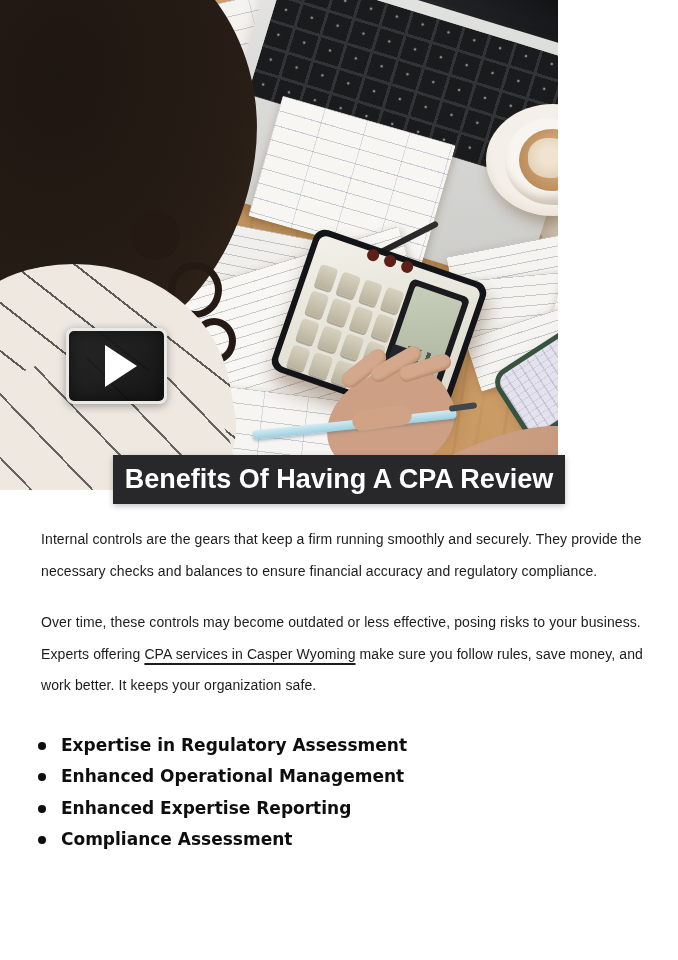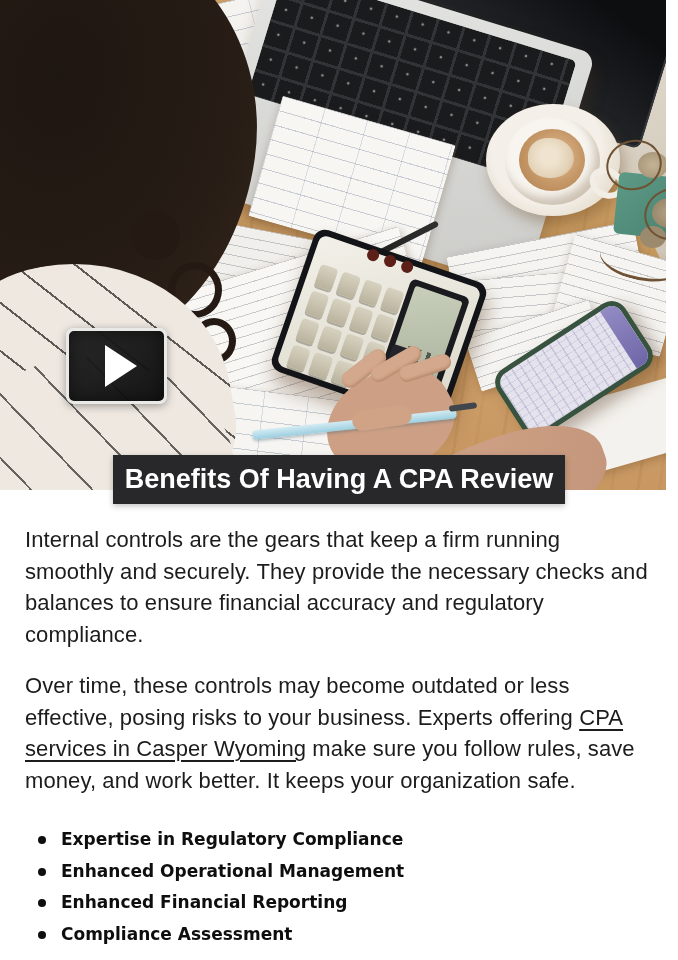--- a/index.html
+++ b/index.html
@@ -1,20 +1,20 @@
 <!DOCTYPE html>
 <html><head>
 <meta charset="utf-8">
 <style>
   html,body{margin:0;padding:0;background:#ffffff;}
   .page{position:relative;width:678px;height:960px;background:#ffffff;overflow:hidden;
         font-family:"Liberation Sans",sans-serif;}
 
   
-  .hero{position:relative;width:666px;height:490px;z-index:2;}
+  .hero{position:relative;width:558px;height:490px;z-index:2;}
   .photo{position:absolute;inset:0;overflow:hidden;
     background:
       repeating-linear-gradient(99deg, rgba(130,85,40,.10) 0 3px, rgba(0,0,0,0) 3px 21px,
         rgba(175,125,65,.14) 21px 24px, rgba(0,0,0,0) 24px 47px),
       linear-gradient(12deg,#c08d58 0%,#cd9e68 35%,#c6995f 62%,#d6ab72 100%);}
   .floor{position:absolute;top:0;right:0;width:165px;height:295px;
     clip-path:polygon(24% 0,100% 0,100% 92%);
     background:linear-gradient(160deg,#e6dfd5,#d8d0c2 55%,#ccc2b2);}
 
   .paper{position:absolute;background:#f5f4f1;border-radius:2px;
@@ -167,21 +167,21 @@
 
   
   .banner{position:absolute;left:113px;bottom:-14px;width:452px;height:49px;background:#28282a;
     display:flex;align-items:center;justify-content:center;z-index:60;
     box-shadow:0 2px 6px rgba(0,0,0,.25);}
   .banner span{color:#ffffff;font-weight:bold;font-size:27px;letter-spacing:0px;
     font-family:"Liberation Sans",sans-serif;}
 
   
   .content{position:relative;padding:34px 26px 0 25px;z-index:1;}
-  .content p{margin:0 0 20px 0;font-size:22px;line-height:31.5px;color:#1c1c1c;
+  .content p{margin:0 0 20px 16px;font-size:14px;line-height:31.5px;color:#1c1c1c;
     letter-spacing:.1px;font-family:"Liberation Sans",sans-serif;}
   .content a.link{color:#1c1c1c;text-decoration:underline;text-underline-offset:4px;
     text-decoration-thickness:1.5px;cursor:pointer;}
   ul.benefits{list-style:none;margin:28px 0 0 0;padding:0;}
   ul.benefits li{position:relative;padding-left:36px;font-family:"DejaVu Sans",sans-serif;
     font-weight:bold;font-size:17px;line-height:31.5px;color:#0e0e0e;}
   ul.benefits li::before{content:"";position:absolute;left:13px;top:12px;width:8px;height:8px;
     border-radius:50%;background:#0e0e0e;}
 </style>
 </head>
@@ -302,20 +302,20 @@
   </div>
 
   <div class="content">
     <p>
       <span>Internal controls are the gears that keep a firm running smoothly and securely. They provide the necessary checks and balances to ensure financial accuracy and regulatory compliance.</span>
     </p>
     <p>
       <span>Over time, these controls may become outdated or less effective, posing risks to your business. Experts offering </span><a class="link">CPA services in Casper Wyoming</a><span> make sure you follow rules, save money, and work better. It keeps your organization safe.</span>
     </p>
     <ul class="benefits">
-      <li><span>Expertise in Regulatory Compliance</span></li>
+      <li><span>Expertise in Regulatory Assessment</span></li>
       <li><span>Enhanced Operational  Management</span></li>
-      <li><span>Enhanced  Financial  Reporting</span></li>
+      <li><span>Enhanced  Expertise  Reporting</span></li>
       <li><span>Compliance Assessment</span></li>
     </ul>
   </div>
 
 </div>
 
 </body></html>

